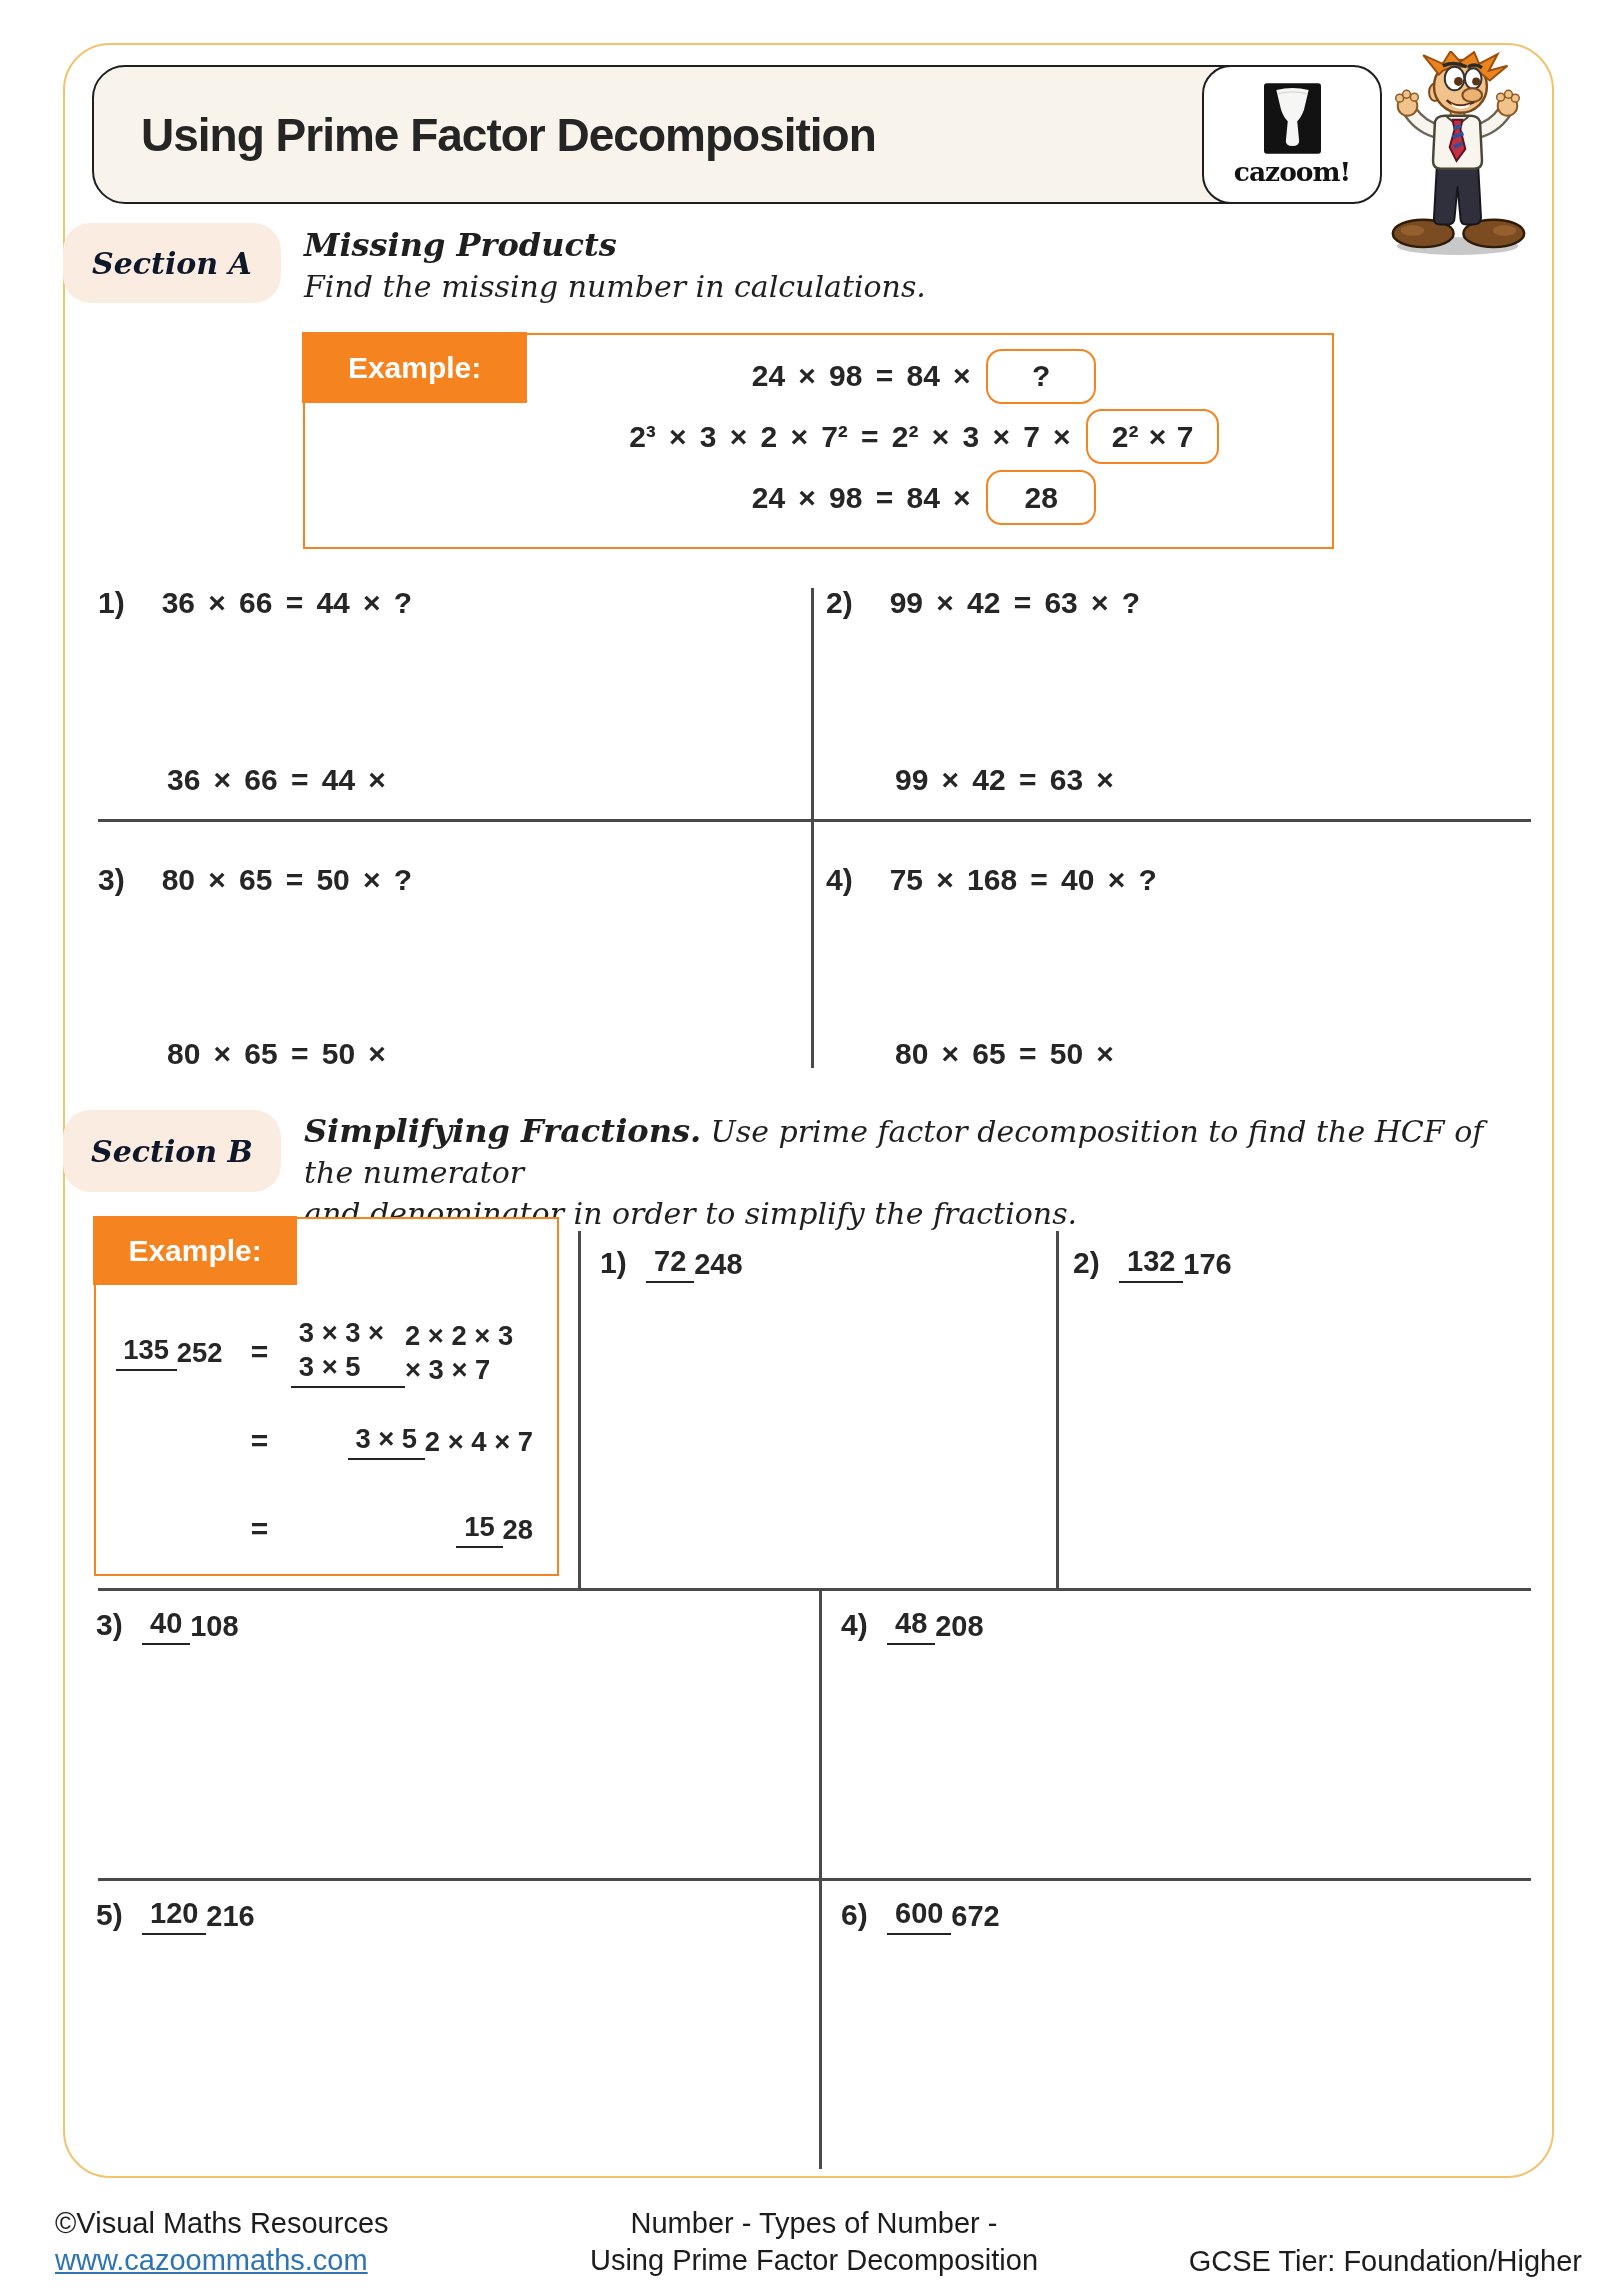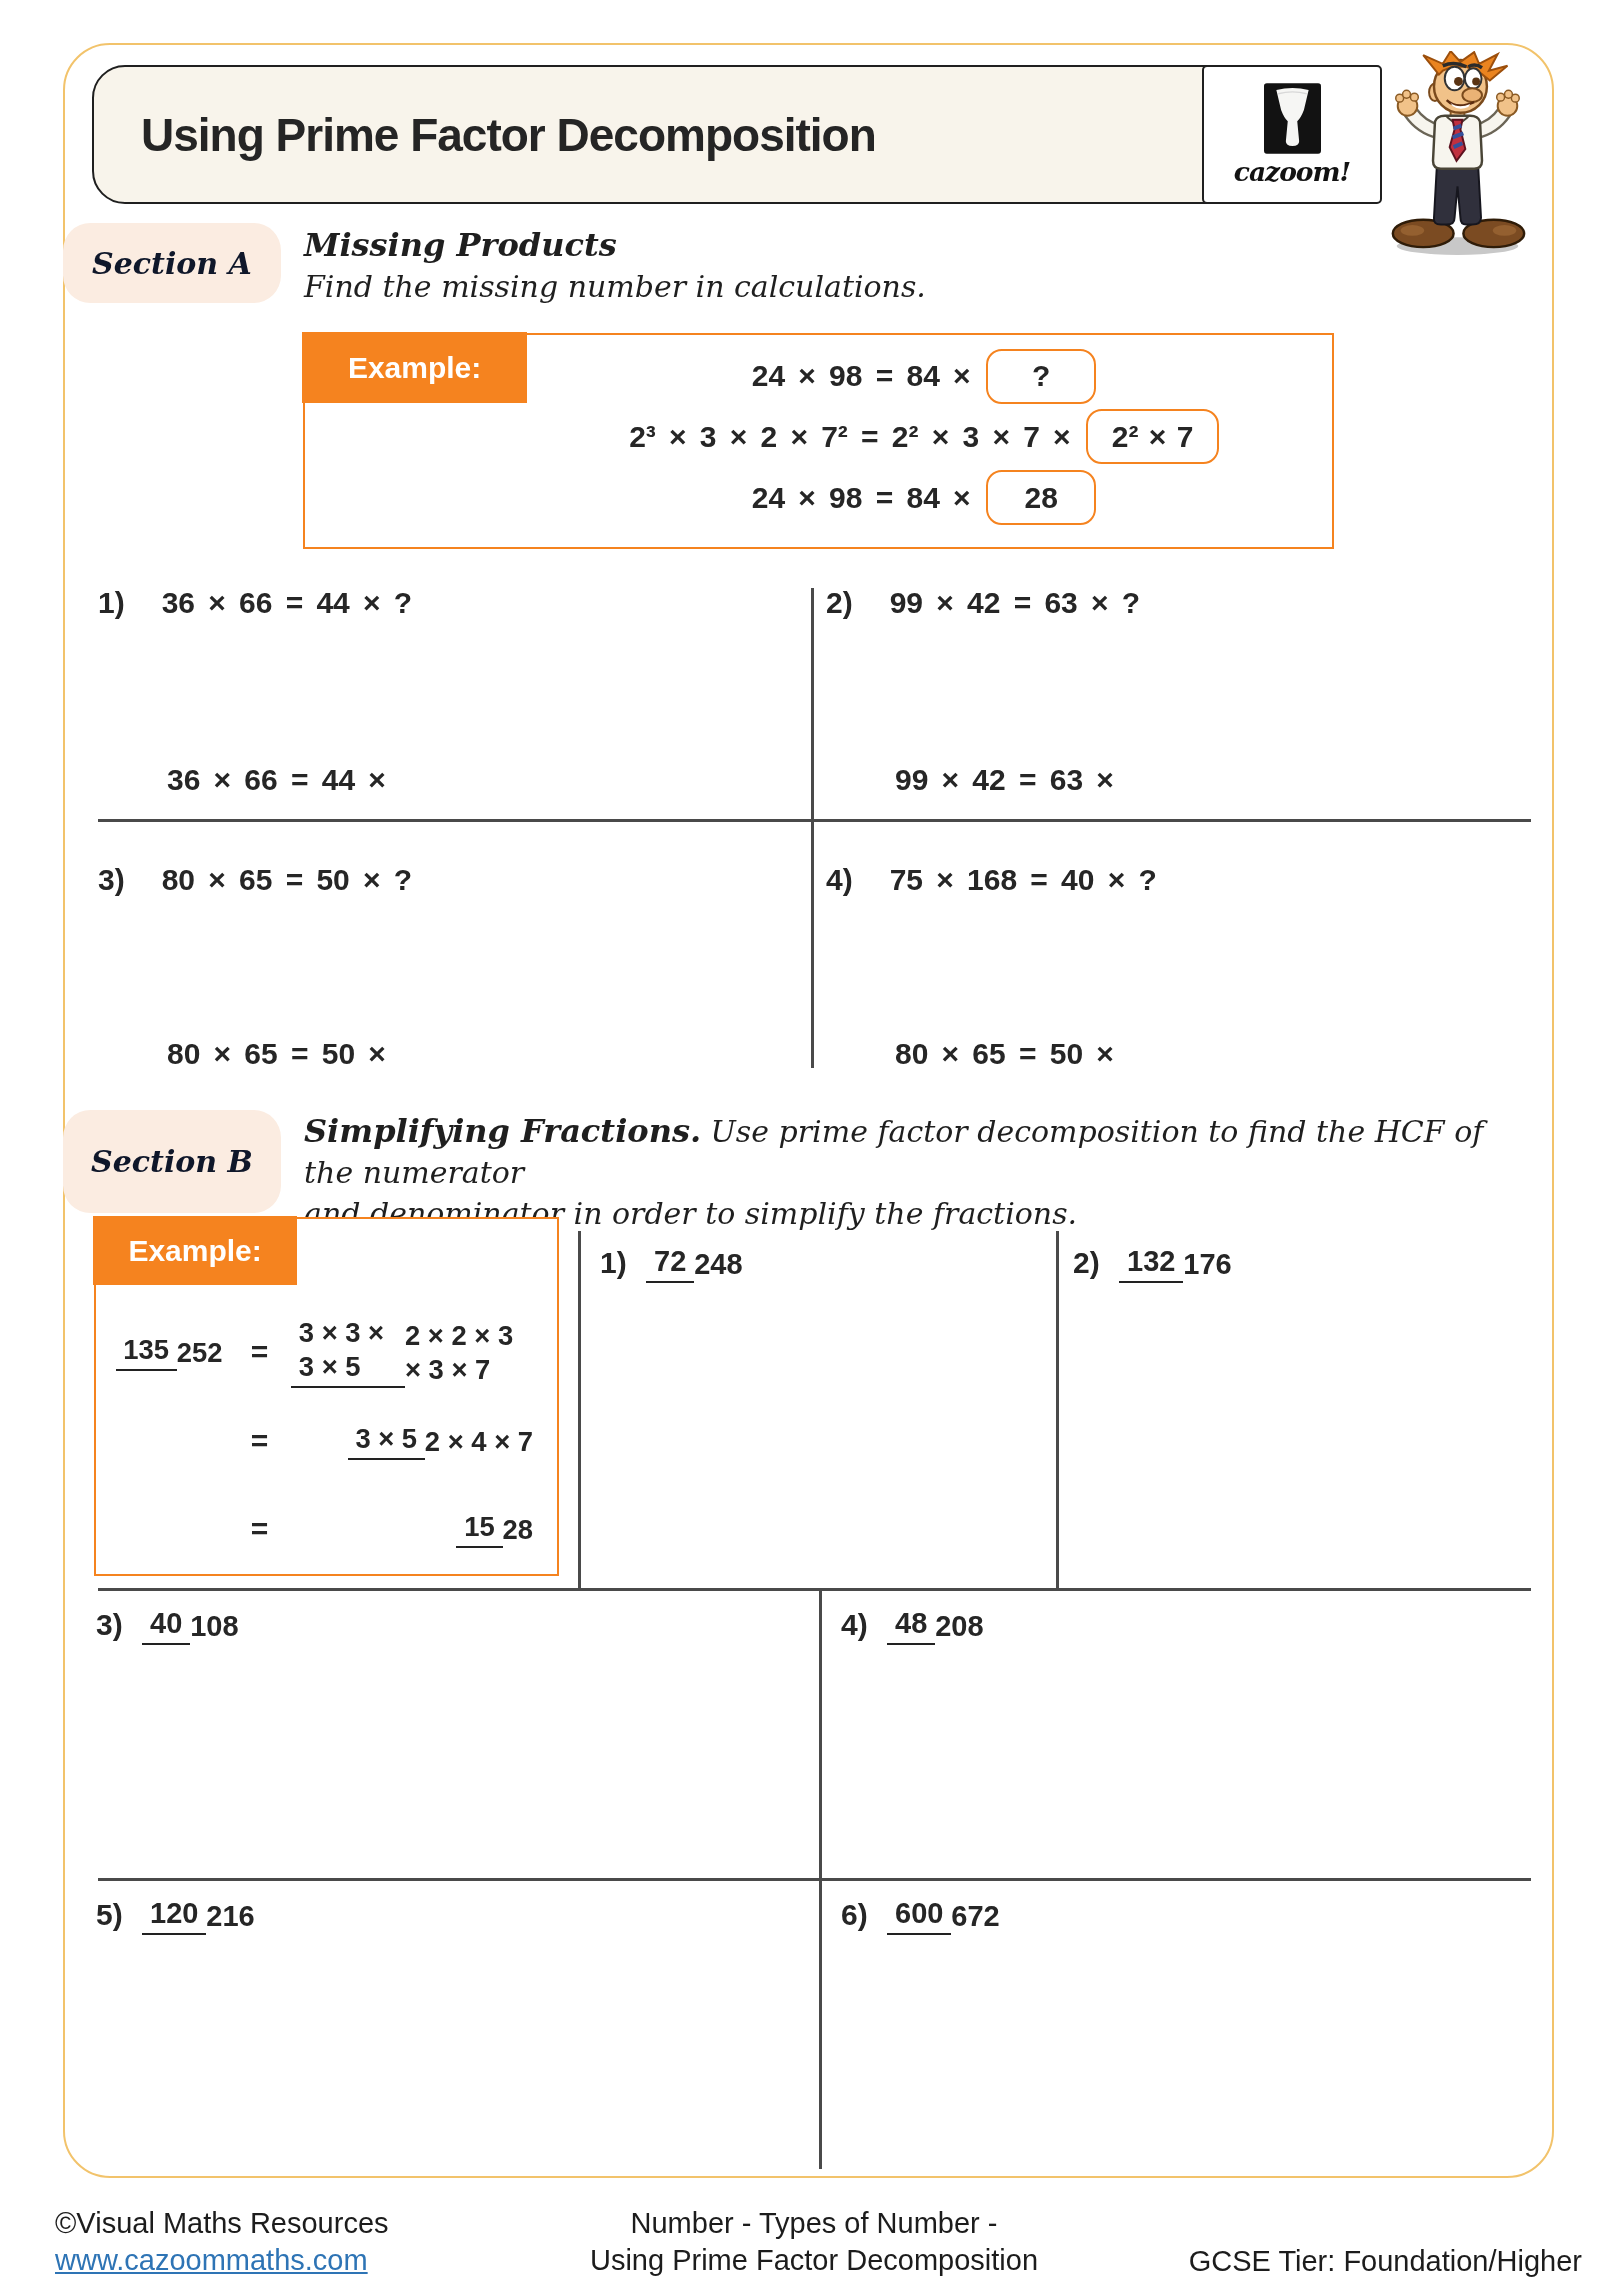--- a/index.html
+++ b/index.html
@@ -8,29 +8,29 @@
   .abs{position:absolute;}
 
   
   .page-border{left:63px;top:43px;width:1487px;height:2131px;border:2.9px solid #F2C36B;border-radius:47px;}
 
   
   .title-box{left:92px;top:65px;width:1284px;height:135px;background:#F8F4EB;border:2.9px solid #1f1f1f;
              border-radius:33px;display:flex;align-items:center;}
   .title-text{font-weight:bold;font-size:46px;letter-spacing:-1px;padding-left:47px;color:#252525;}
   .logo-box{left:1202px;top:65px;width:176px;height:135px;background:#ffffff;border:2.9px solid #1f1f1f;
-            border-radius:5px;display:flex;flex-direction:column;align-items:center;justify-content:center;gap:2px;font-style:italic;}
+            border-radius:29px;display:flex;flex-direction:column;align-items:center;justify-content:center;gap:2px;}
   .logo-text{font-family:"DejaVu Serif",serif;font-weight:bold;font-size:26.5px;color:#121212;letter-spacing:-1px;}
   .mascot{left:1384px;top:51px;width:147px;height:206px;}
 
   
   .section-label{width:218px;background:#FBECE1;border-radius:27.4px;display:flex;align-items:center;justify-content:center;
                  font-family:"DejaVu Serif",serif;font-style:italic;font-weight:bold;font-size:30px;color:#0f172a;}
   .sec-a-label{left:63px;top:223px;height:80px;}
-  .sec-b-label{left:63px;top:1110px;height:103px;}
+  .sec-b-label{left:63px;top:1110px;height:82px;}
   .heading{font-family:"DejaVu Serif",serif;font-style:italic;font-size:30px;line-height:41px;color:#1f1f1f;}
   .heading b{font-size:32px;}
   .heading-a{left:304px;top:225px;}
   .heading-b{left:304px;top:1111px;width:1225px;}
 
   
   .example-box{background:#fff;border:2.9px solid #F5831F;}
   .ex-a{left:303px;top:333px;width:1027px;height:212px;}
   .ex-b{left:94px;top:1217px;width:461px;height:355px;}
   .example-tab{position:absolute;left:-2.9px;top:-2.9px;background:#F5831F;color:#ffffff;font-weight:bold;font-size:30px;

